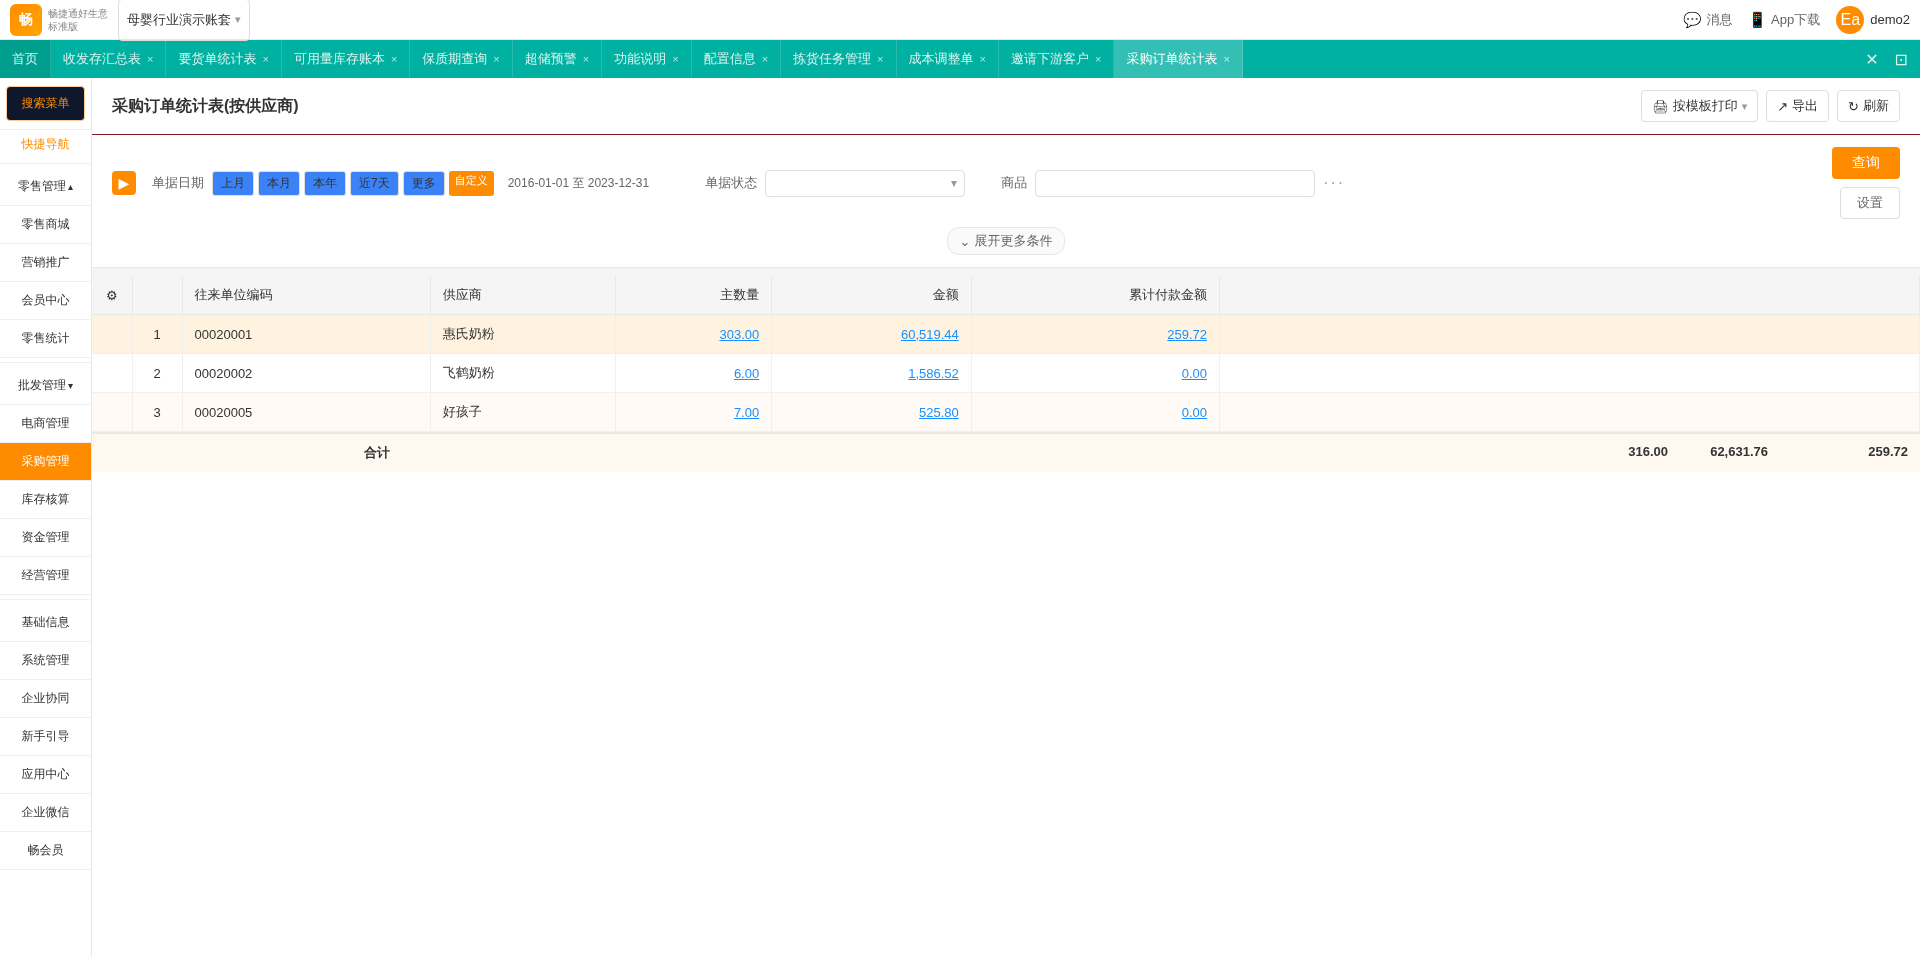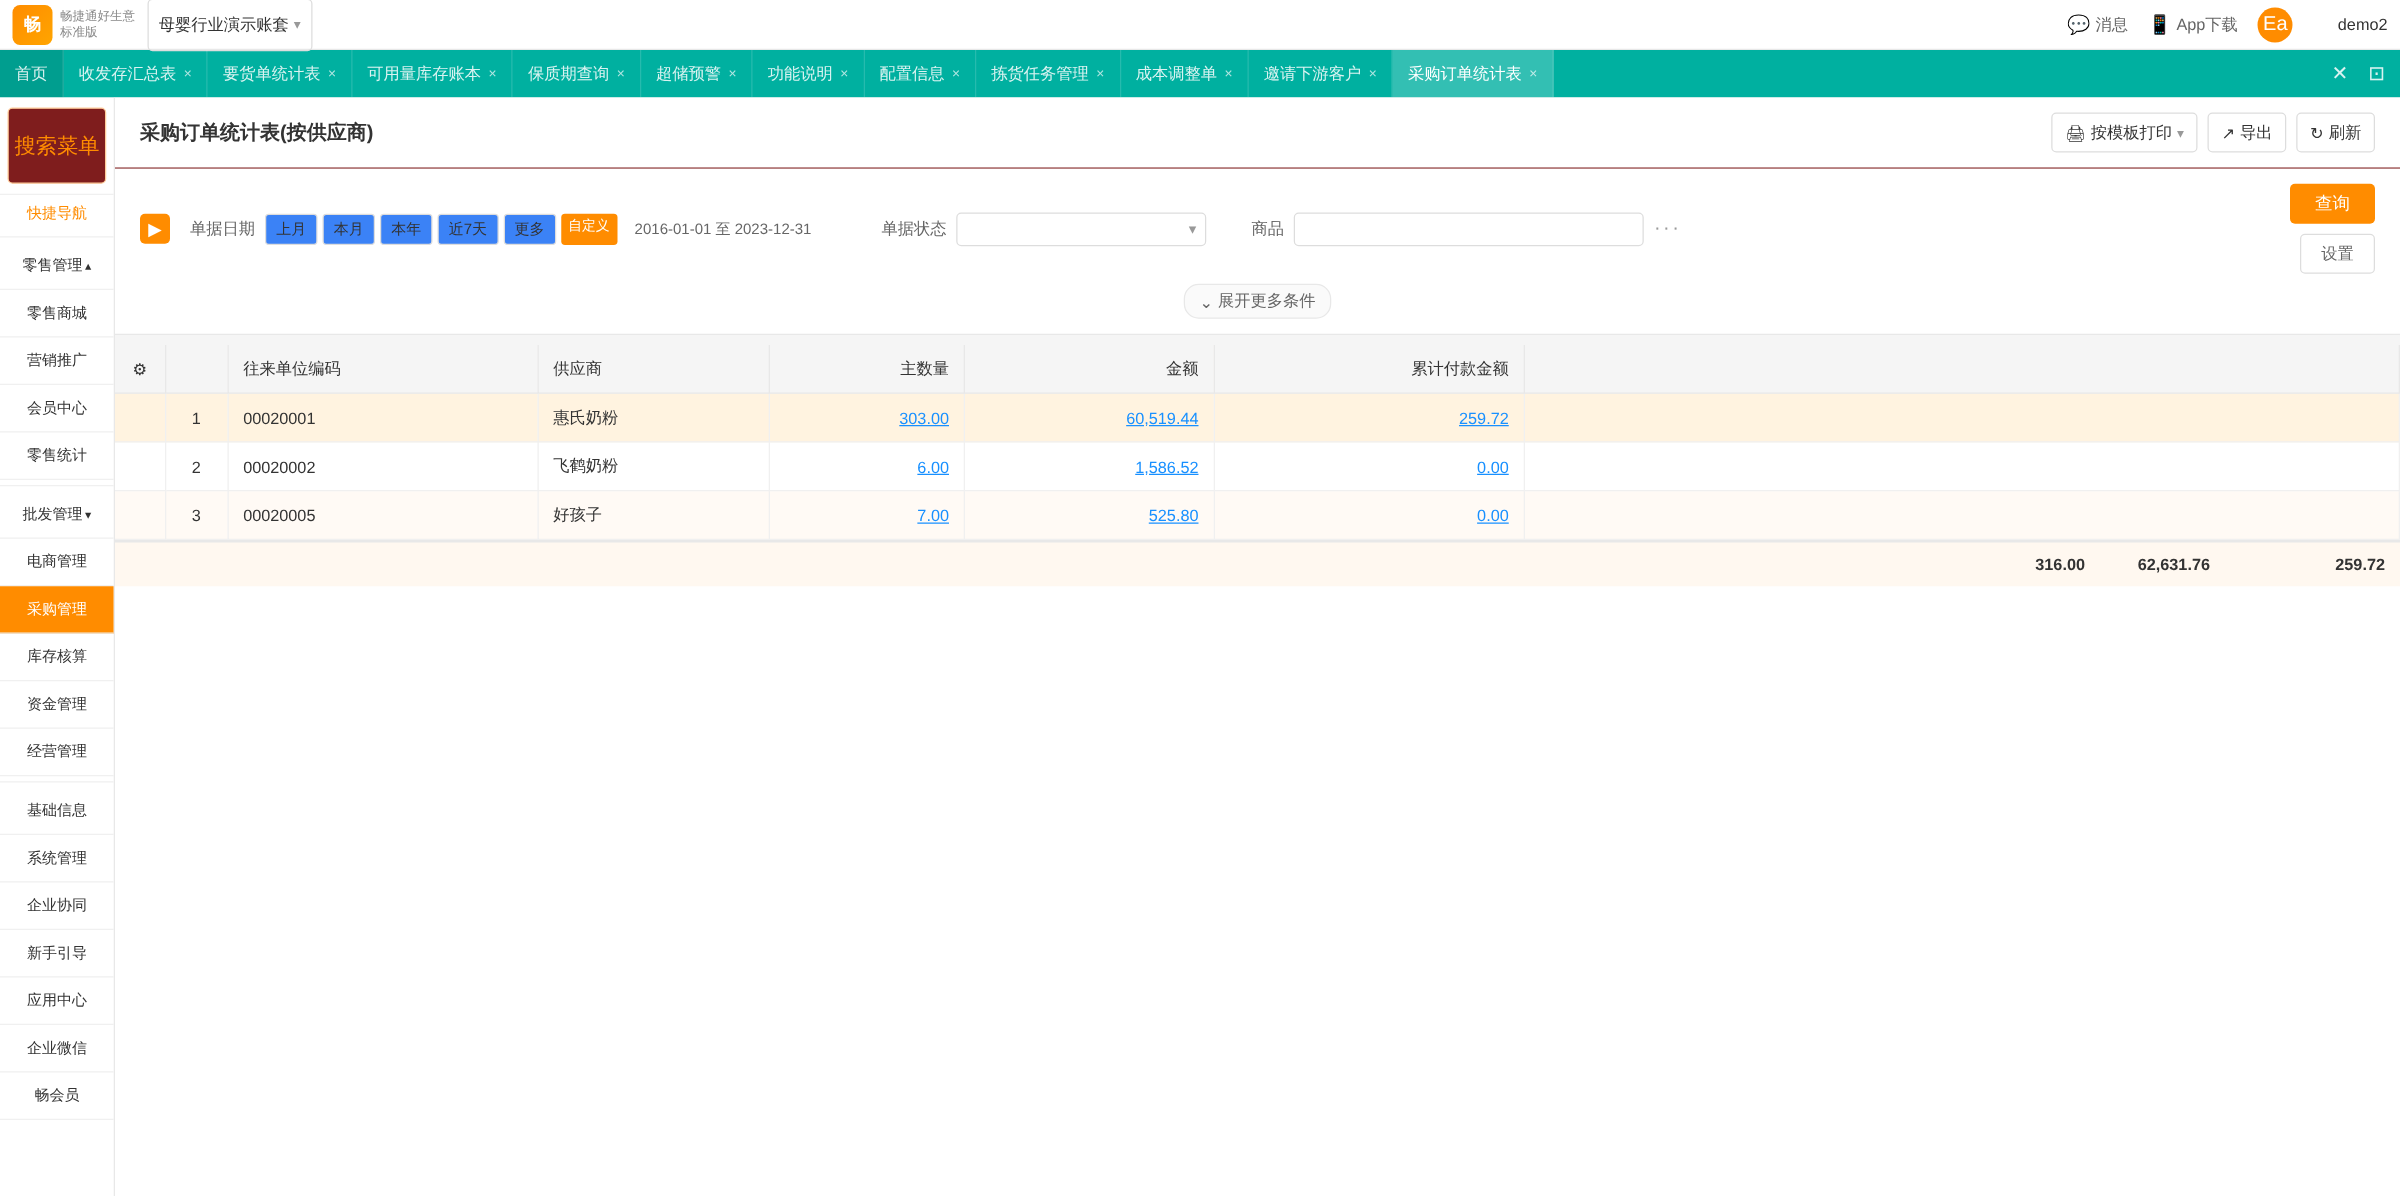--- a/index.html
+++ b/index.html
@@ -8,38 +8,38 @@
     
     .top-bar { display: flex; align-items: center; background: #fff; height: 40px; padding: 0 10px; border-bottom: 1px solid #e8e8e8; justify-content: space-between; }
     .top-bar-left { display: flex; align-items: center; gap: 10px; }
     .logo-area { display: flex; align-items: center; gap: 6px; }
     .logo-icon { width: 32px; height: 32px; background: linear-gradient(135deg, #ff8c00, #ffa500); border-radius: 6px; display: flex; align-items: center; justify-content: center; color: white; font-size: 14px; font-weight: bold; }
     .logo-text { font-size: 11px; color: #666; line-height: 1.3; }
     .workspace-selector { display: flex; align-items: center; gap: 4px; font-size: 13px; color: #333; cursor: pointer; padding: 11px 8px; border: 1px solid #ddd; border-radius: 4px; }
     .top-bar-right { display: flex; align-items: center; gap: 16px; }
     .top-action { display: flex; align-items: center; gap: 4px; color: #666; cursor: pointer; font-size: 13px; }
     .user-avatar { width: 28px; height: 28px; border-radius: 50%; background: #ff8c00; display: flex; align-items: center; justify-content: center; color: white; font-size: 16px; }
-    .user-name { color: #333; font-size: 13px; cursor: pointer; margin-left: 30px; }
+    .user-name { color: #333; font-size: 13px; cursor: pointer; }
 
     
     .nav-tabs { display: flex; align-items: center; background: #00b0a0; height: 38px; overflow: hidden; }
     .nav-tab { display: flex; align-items: center; padding: 0 12px; height: 38px; color: rgba(255,255,255,0.85); cursor: pointer; font-size: 13px; white-space: nowrap; border-right: 1px solid rgba(255,255,255,0.15); gap: 4px; transition: background 0.2s; }
     .nav-tab.active { background: rgba(255,255,255,0.2); color: #fff; }
     .nav-tab .close-btn { font-size: 11px; color: rgba(255,255,255,0.7); margin-left: 2px; }
     .nav-tab.home { background: rgba(0,0,0,0.1); }
     .nav-tabs-right { display: flex; align-items: center; margin-left: auto; gap: 8px; padding-right: 8px; }
     .nav-ctrl-btn { color: rgba(255,255,255,0.85); cursor: pointer; font-size: 16px; padding: 4px; }
 
     
     .main-layout { display: flex; height: calc(957px - 40px - 38px); }
 
     
     .sidebar { width: 92px; background: #fff; border-right: 1px solid #e8e8e8; display: flex; flex-direction: column; overflow-y: auto; }
     .sidebar-search { padding: 8px 6px; }
-    .sidebar-search-btn { width: 100%; padding: 18px 4px; background: #7f1d1d; border: 1px solid #ffcb99; border-radius: 4px; color: #ff8c00; font-size: 17px; cursor: pointer; text-align: center; }
+    .sidebar-search-btn { width: 100%; padding: 8px 4px; background: #0f172a; border: 1px solid #ffcb99; border-radius: 4px; color: #ff8c00; font-size: 12px; cursor: pointer; text-align: center; }
     .sidebar-nav-btn { padding: 6px 4px; text-align: center; color: #ff8c00; font-size: 12px; cursor: pointer; border-top: 1px solid #f0f0f0; }
     .sidebar-item { padding: 10px 4px; text-align: center; color: #333; font-size: 12px; cursor: pointer; border-bottom: 1px solid #f0f0f0; position: relative; }
     .sidebar-item.active { background: #ff8c00; color: #fff; }
     .sidebar-item.has-sub { display: flex; align-items: center; justify-content: center; gap: 2px; }
     .sidebar-divider { height: 1px; background: #f0f0f0; margin: 4px 0; }
 
     
     .content-area { flex: 1; display: flex; flex-direction: column; overflow: hidden; background: #f5f5f5; }
     
     
@@ -321,19 +321,20 @@
       <td class="number">525.80</td>
       <td class="number">0.00</td>
       <td></td>
     </tr>
           </tbody>
       </table>
       <div class="table-footer">
         <div style="width:40px; flex-shrink:0;"></div>
         <div style="width:50px; flex-shrink:0;"></div>
         <div style="width:170px; flex-shrink:0;"></div>
+        <div class="footer-label">合计</div>
         <div class="footer-num" style="text-align:right; margin-left:auto; width:80px;">316.00</div>
         <div class="footer-num" style="text-align:right; width:100px;">62,631.76</div>
         <div class="footer-num" style="text-align:right; width:140px;">259.72</div>
       </div>
     </div>
   </div>
 </div>
 
 </body></html>

